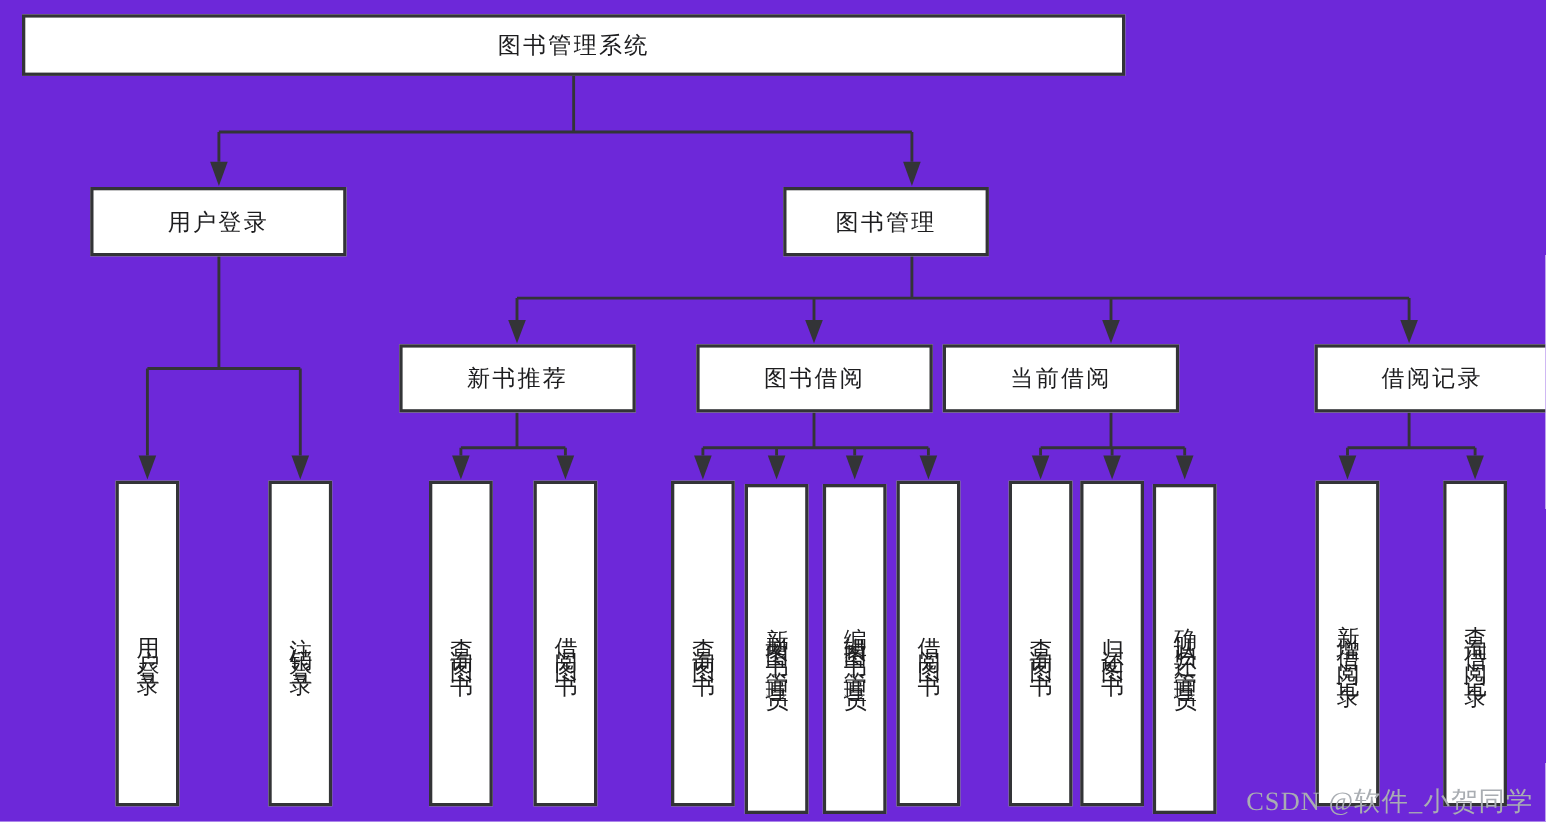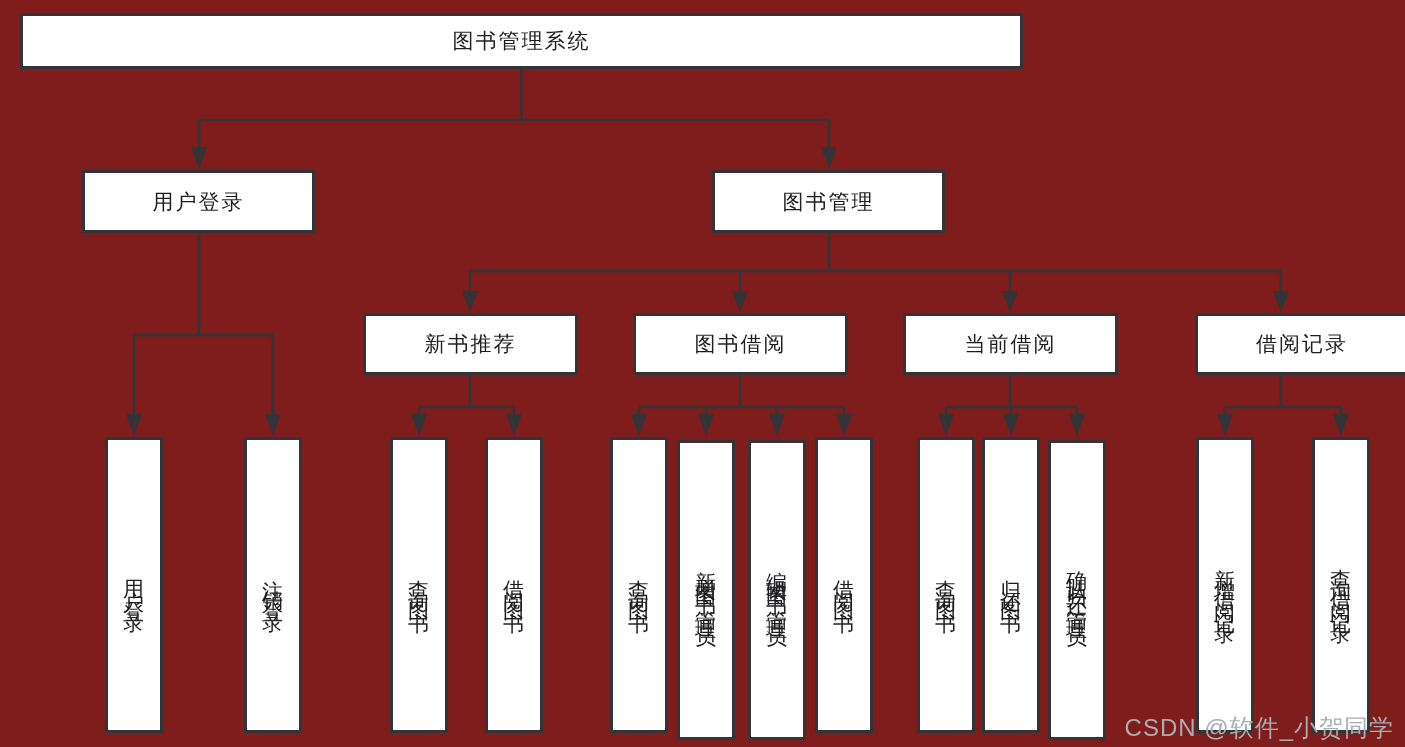--- a/index.html
+++ b/index.html
@@ -1,21 +1,21 @@
 <!DOCTYPE html>
 <html><head>
 <meta charset="utf-8">
 <style>
   html, body { margin: 0; padding: 0; background: #ffffff; }
   .canvas {
     position: relative;
     width: 1405px;
     height: 747px;
-    background: #7f1d1d;
-    font-family: Liberation Sans, sans-serif;
+    background: #6d28d9;
+    font-family: Liberation Serif, serif;
     overflow: hidden;
   }
   svg.connectors {
     position: absolute;
     left: 0; top: 0;
     width: 1405px; height: 747px;
     pointer-events: none;
   }
   .box {
     position: absolute;
@@ -91,31 +91,31 @@
     </g>
   </svg>
 
   <div class="box hbox" style="left:20px; top:13px; width:1003px; height:56px;">
     <span>图书管理系统</span>
   </div>
 
   <div class="box hbox" style="left:82px; top:170px; width:233px; height:63px;">
     <span>用户登录</span>
   </div>
-  <div class="box hbox" style="left:712px; top:170px; width:233px; height:63px;">
+  <div class="box hbox" style="left:712px; top:170px; width:187px; height:63px;">
     <span>图书管理</span>
   </div>
 
   <div class="box hbox" style="left:633px; top:313px; width:215px; height:62px;">
     <span>图书借阅</span>
   </div>
   <div class="box hbox" style="left:363px; top:313px; width:215px; height:62px;">
     <span>新书推荐</span>
   </div>
-  <div class="box hbox" style="left:903px; top:313px; width:215px; height:62px;">
+  <div class="box hbox" style="left:857px; top:313px; width:215px; height:62px;">
     <span>当前借阅</span>
   </div>
   <div class="box hbox" style="left:1173px; top:313px; width:214px; height:62px;margin-left:22px;">
     <span>借阅记录</span>
   </div>
 
   <div class="box vbox" style="left:105px; top:437px; width:58px; height:296px;">
     <span class="vtext">用户登录</span>
   </div>
   <div class="box vbox" style="left:244px; top:437px; width:58px; height:296px;">

